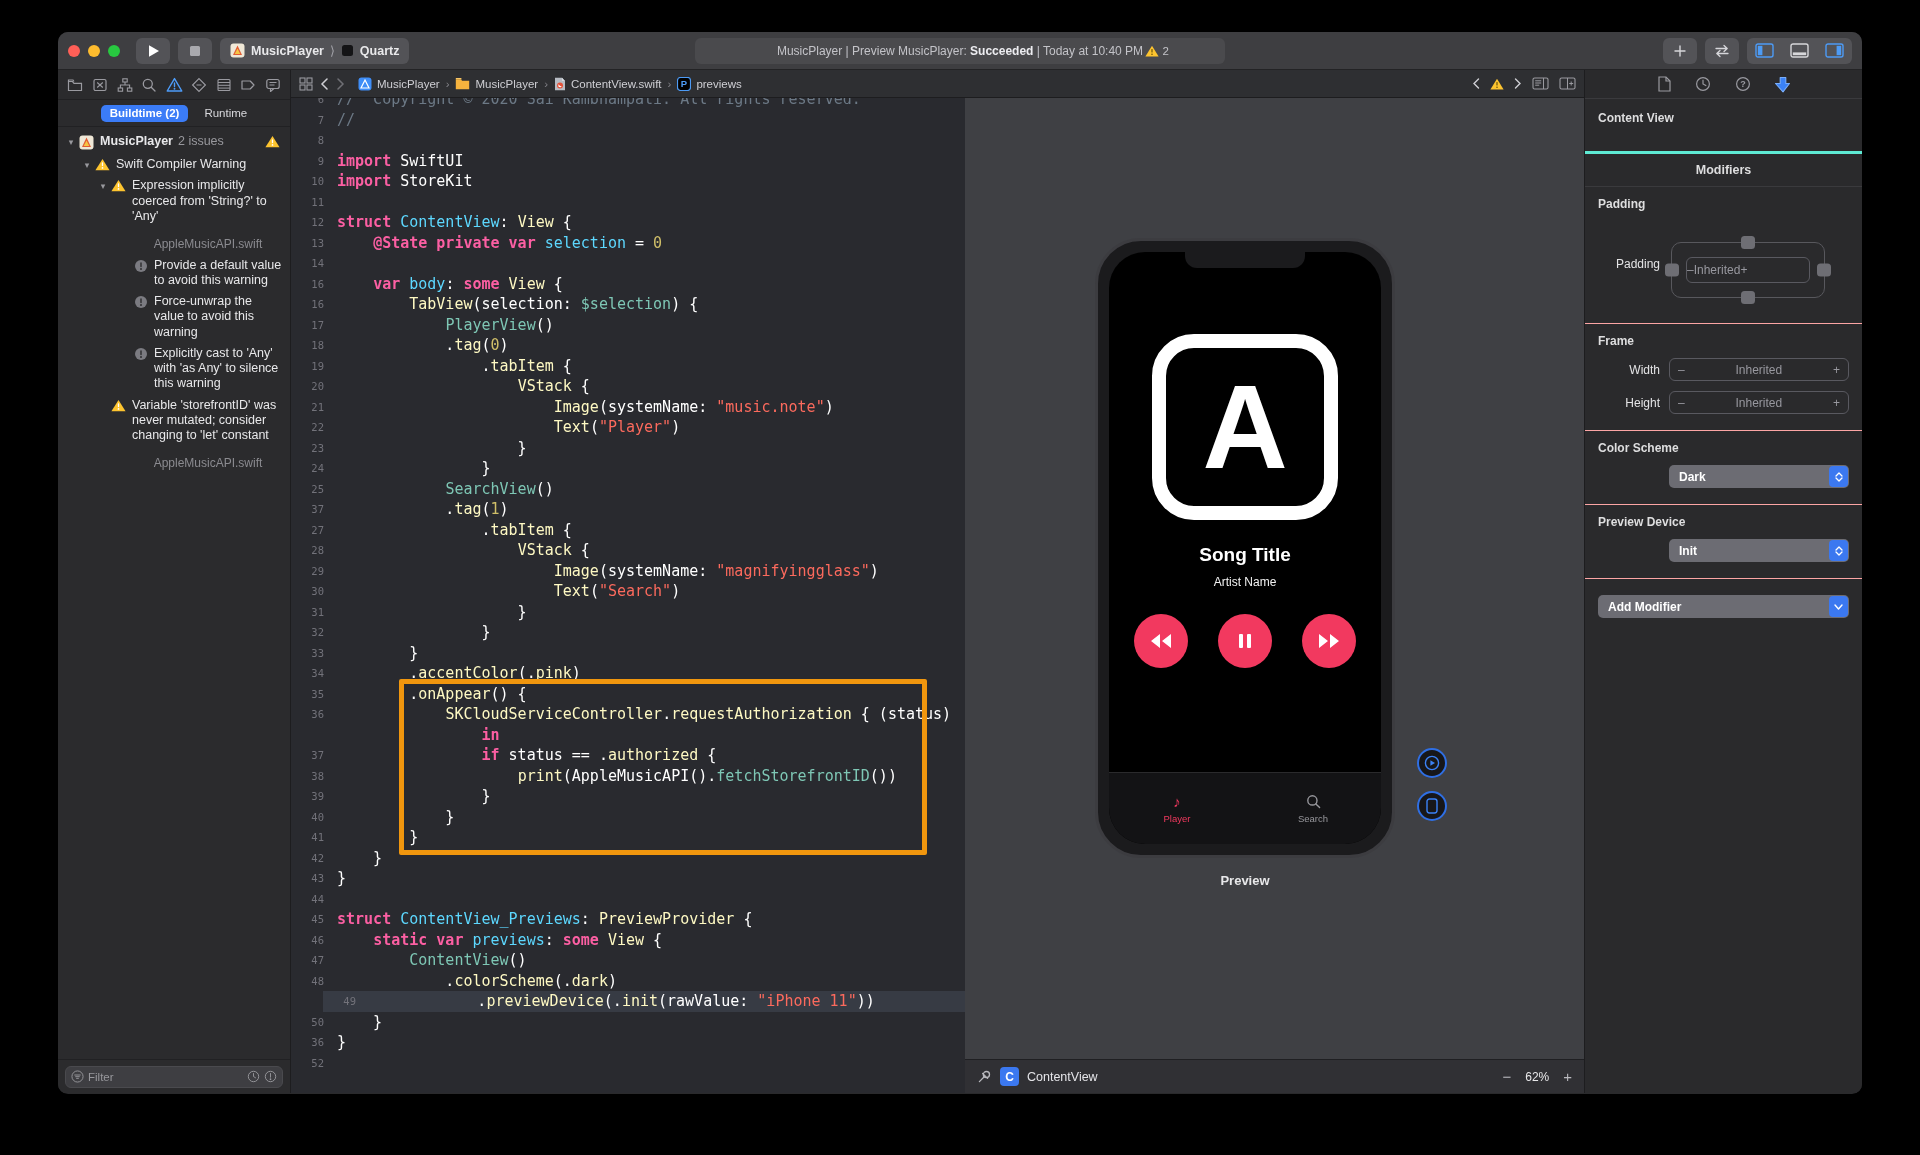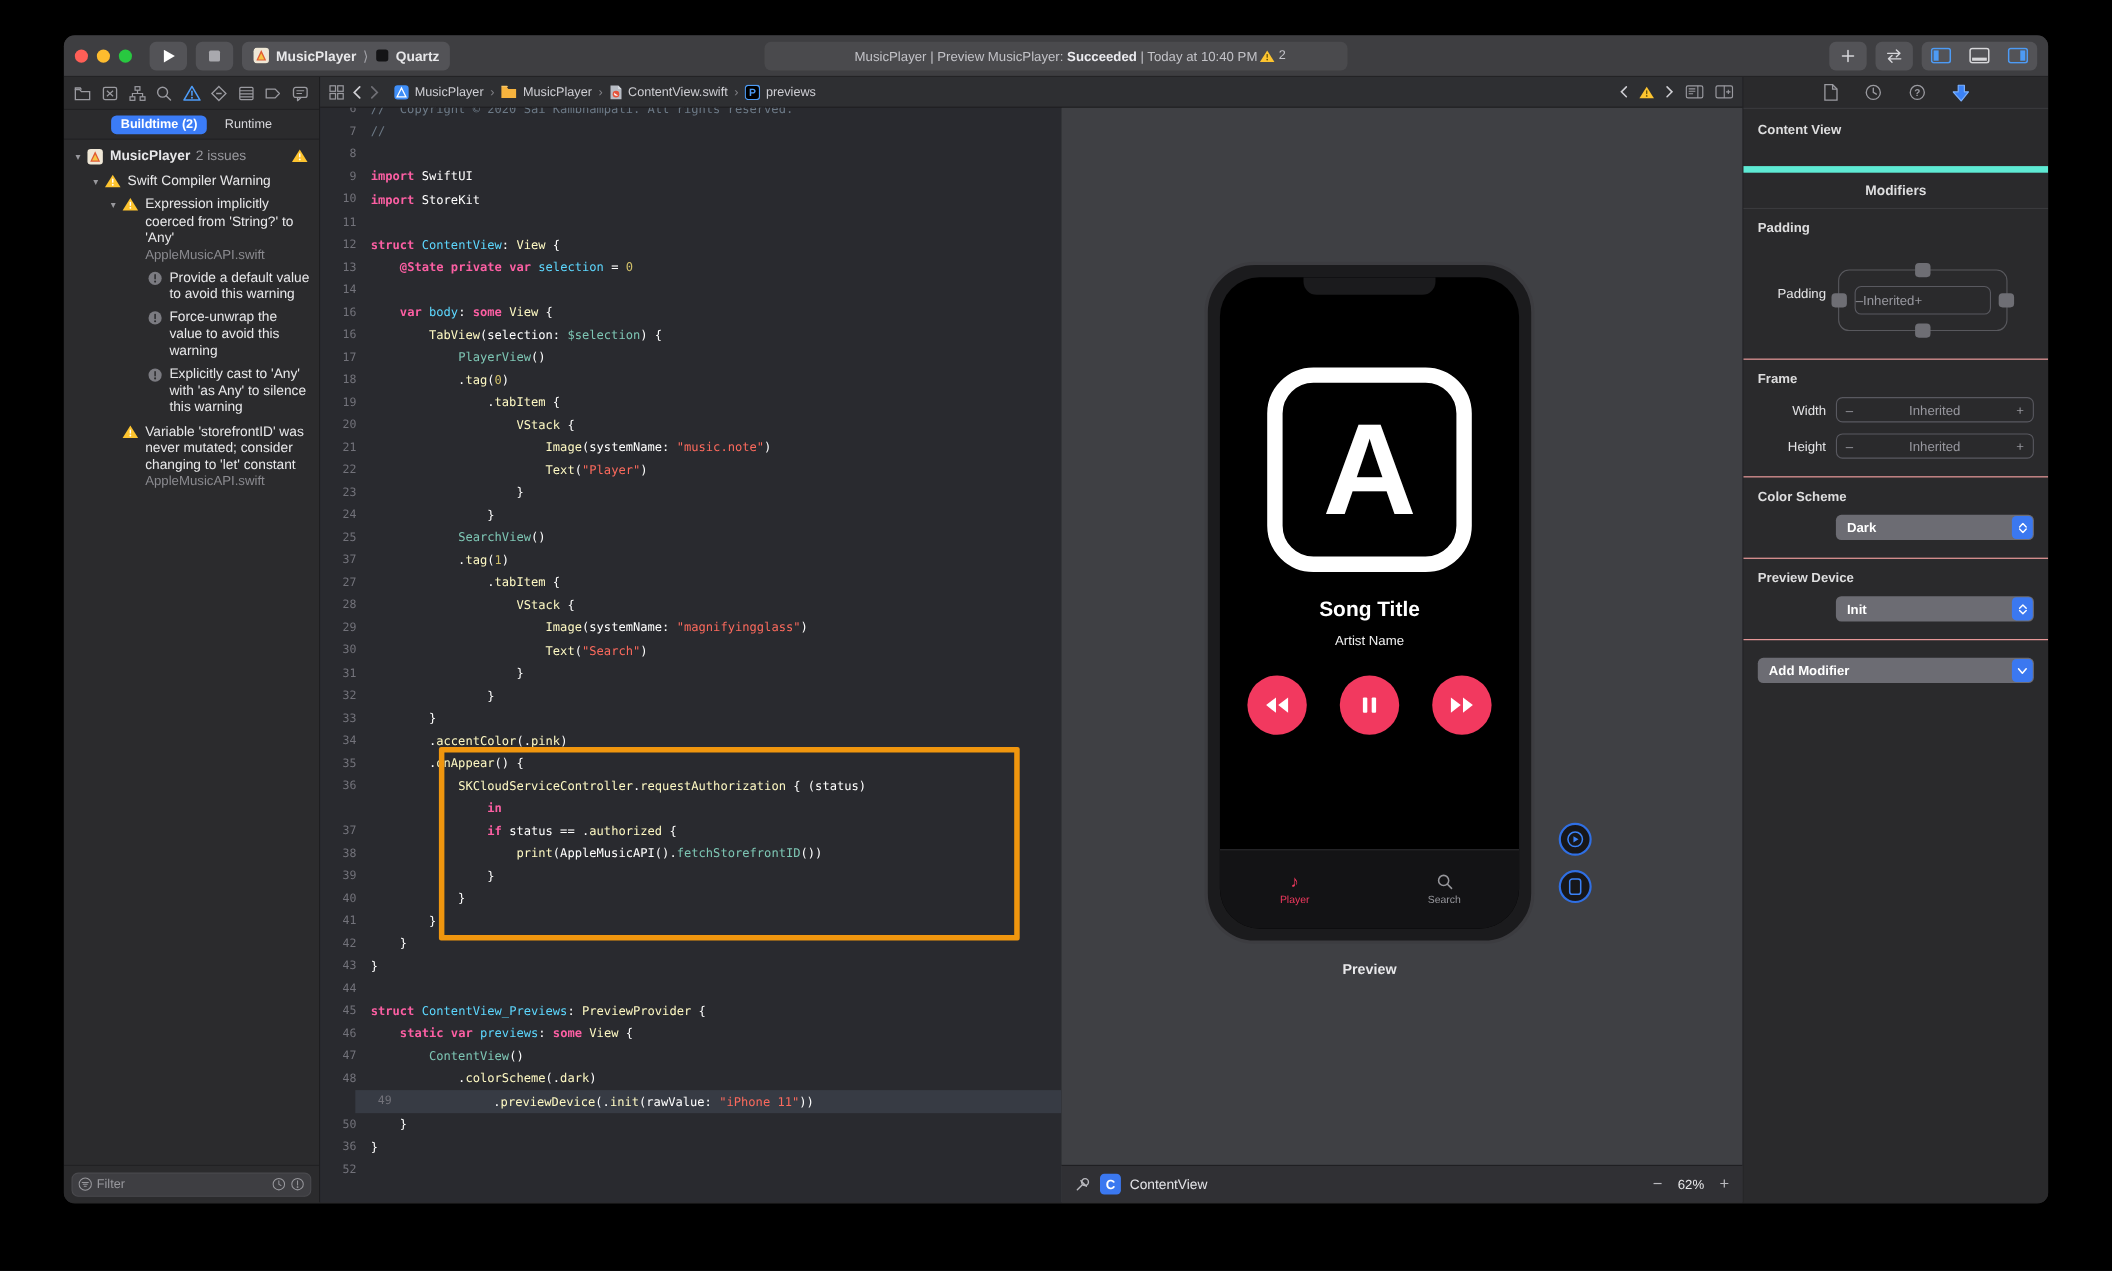--- a/index.html
+++ b/index.html
@@ -42,21 +42,21 @@
   .nav-ic.active { color:#4d9cf8; }
   .nav-tabs { height:27px; display:flex; align-items:center; justify-content:center; gap:16px;
               border-bottom:1px solid #212123; font-size:11.5px; color:#d8d8dc; }
   .bt-pill { background:#3b7cf7; color:#fff; font-weight:700; border-radius:5px; padding:2.5px 9px; }
   .tree { flex:1; overflow:hidden; padding-top:4px; }
   .trow { display:flex; align-items:flex-start; padding:3px 6px 3px 0; font-size:12.5px; color:#e8e8ea; }
   .disc { width:14px; flex:none; color:#98989d; font-size:9px; text-align:center; padding-top:3px; }
   .ticon { width:17px; flex:none; padding-top:1px; display:flex; justify-content:center; }
   .ttext { padding-left:5px; line-height:1.22; min-width:0; }
   .tsuffix { color:#98989d; font-weight:400; margin-left:5px; }
-  .tsub { color:#8b8b90; font-size:12px; margin-top:0; }
+  .tsub { color:#8b8b90; font-size:12px; margin-top:13px;text-align:center; }
   .tbadge { margin-left:auto; padding-right:4px; padding-top:1px; }
   .filterbar { height:34px; border-top:1px solid #212123; display:flex; align-items:center; padding:0 7px; }
   .filterfield { flex:1; height:22px; background:#3e3e42; border:1px solid #4a4a4e; border-radius:6px;
                  display:flex; align-items:center; padding:0 5px; color:#98989d; font-size:11.5px; gap:4px; }
   .filterfield .spacer { flex:1; }
 
   
   .editor-region { width:1294px; display:flex; flex-direction:column; border-right:1px solid #1d1d1f; }
   .jumpbar { height:28px; background:#2e2f32; border-bottom:1px solid #1d1d1f; display:flex;
              align-items:center; padding:0 8px; gap:7px; font-size:11.5px; color:#cfcfd4; }
@@ -65,21 +65,21 @@
   .crumb-sep { color:#808086; margin:0 2px; }
   .jb-right { margin-left:auto; display:flex; align-items:center; gap:10px; }
 
   .editor-split { flex:1; display:flex; min-height:0; }
   .code-pane { width:674px; background:#292a2f; position:relative; overflow:hidden; }
   .code-lines { transform:translateY(-9px); }
   .crow { display:flex; height:20.5px; align-items:center; font-family:"DejaVu Sans Mono", monospace; }
   .crow.hl { background:#373b44;margin-left:32px; }
   .lnum { width:46px; text-align:right; padding-right:13px; color:#72727a; font-size:10.5px; flex:none;
           font-family:"DejaVu Sans Mono", monospace; }
-  .lcode { white-space:pre; font-size:11px; letter-spacing:0; }
+  .lcode { white-space:pre; font-size:15px; letter-spacing:0; }
   .tok-kw{color:#fc5fa3;font-weight:700}.tok-type{color:#fef9c3}.tok-decl{color:#5dd8ff}
   .tok-ref{color:#7ec7b5}.tok-str{color:#fc6a5d}.tok-num{color:#d0bf69}
   .tok-cm{color:#6c7986}.tok-pl{color:#ffffff}
   #hl-box { position:absolute; left:108px; width:528px; border:5px solid #f0960e;
             border-radius:2px; pointer-events:none; }
 
   
   .preview-pane { flex:1; background:#3f4044; display:flex; flex-direction:column; position:relative; }
   .canvas { flex:1; position:relative; }
   .phone { position:absolute; left:130px; top:140px; width:300px; height:620px;
@@ -110,21 +110,21 @@
   .cbadge { width:19px; height:19px; background:#3b78f0; border-radius:4px; color:#fff; font-size:12px;
             font-weight:700; display:flex; align-items:center; justify-content:center; }
   .pv-zoom { margin-left:auto; display:flex; align-items:center; gap:14px; color:#b9b9be; }
   .pv-zoom .pct { color:#e8e8ea; font-size:12px; }
 
   
   .inspector { width:277px; background:#2a2a2c; display:flex; flex-direction:column;
                color:#dededf; font-size:12px; }
   .insp-tabs { height:29px; display:flex; align-items:center; justify-content:center; gap:24px;
                border-bottom:1px solid #3a3a3d; }
-  .insp-title { padding:12px 13px 26px; font-weight:700; border-bottom:6px solid #5eead4; }
+  .insp-title { padding:12px 13px 26px; font-weight:700; border-bottom:3px solid #5eead4; }
   .insp-center { text-align:center; padding:9px 0; font-weight:700; font-size:12.5px;
                  border-bottom:1px solid #3a3a3d; }
   .section { padding:10px 13px 16px; border-bottom:1px solid #fca5a5; }
   .sec-h { font-weight:700; margin-bottom:6px; }
   .row { display:flex; align-items:center; margin-top:10px; }
   .row label { width:62px; text-align:right; margin-right:9px; color:#e4e4e6; flex:none; }
   .stepper { flex:1; height:23px; border:1px solid #595960; border-radius:6px; display:flex;
              align-items:center; color:#98989f; }
   .stepper .m,.stepper .p { padding:0 8px; }
   .stepper .v { flex:1; text-align:center; }

